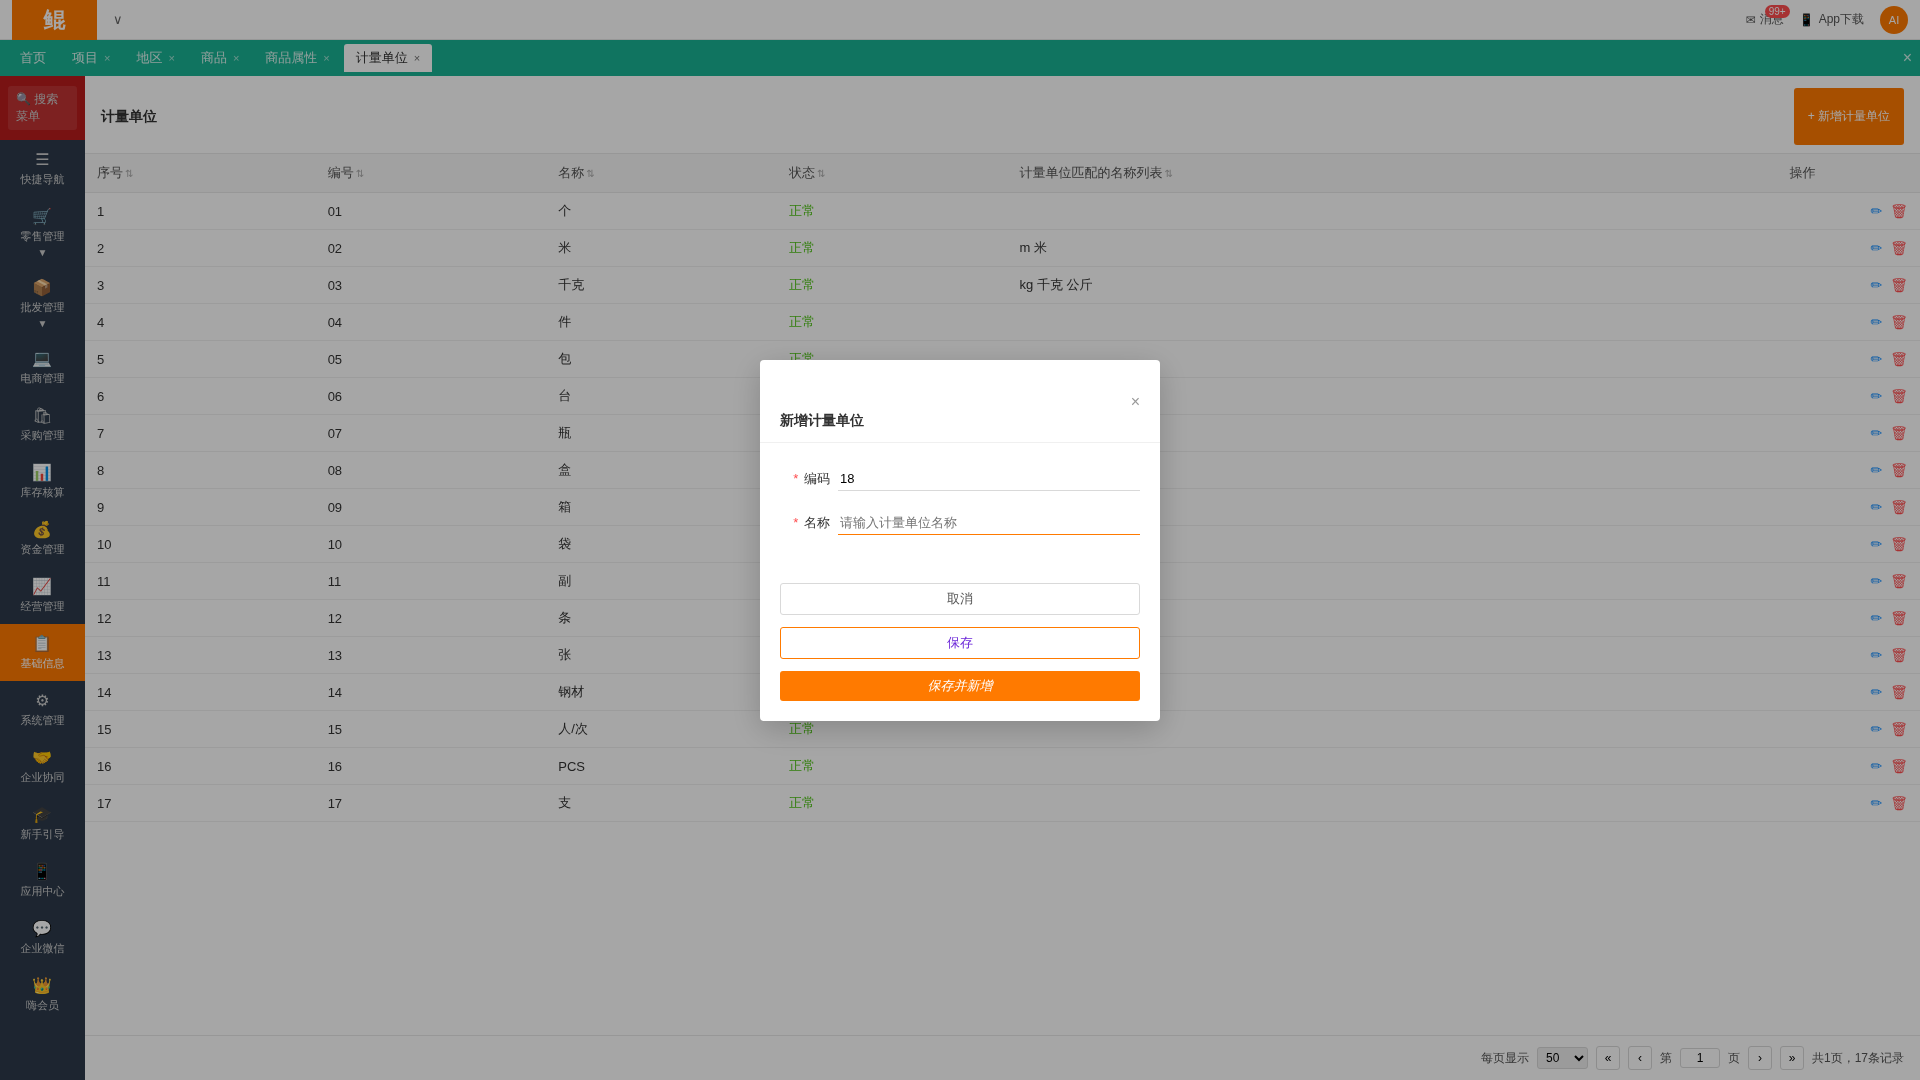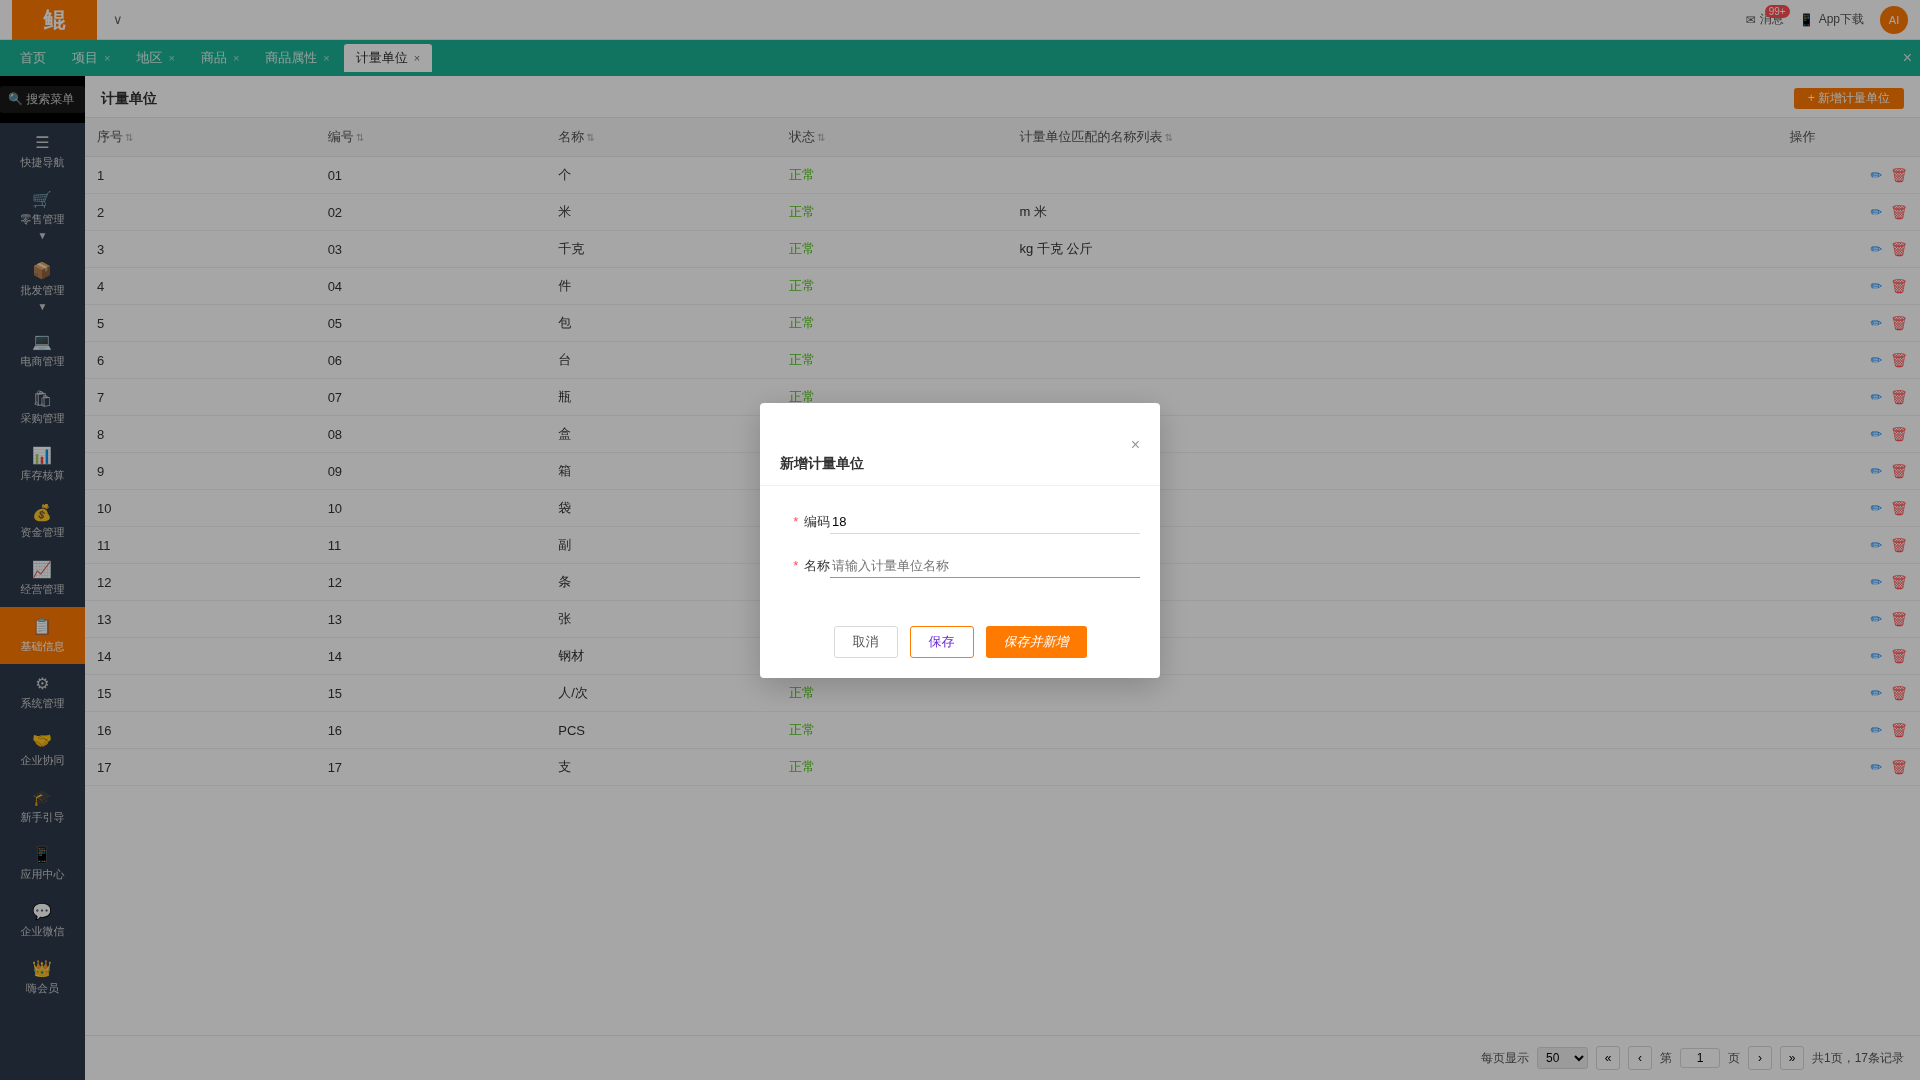--- a/index.html
+++ b/index.html
@@ -39,21 +39,21 @@
 
     
     .main-layout { display: flex; height: calc(1080px - 76px); }
 
     
     .sidebar {
       width: 85px; background: #2d3a4a; flex-shrink: 0;
       display: flex; flex-direction: column; overflow: hidden;
     }
     .sidebar-search {
-      padding: 10px 0; background: #000000;
+      padding: 10px 8px; background: #b91c1c;
     }
     .sidebar-search-btn {
       width: 100%; background: rgba(255,255,255,0.1); border: none;
       color: #ccc; padding: 5px 8px; border-radius: 3px; font-size: 12px;
       cursor: pointer; text-align: left;
     }
     .sidebar-nav { display: flex; flex-direction: column; overflow-y: auto; flex: 1; }
     .sidebar-item {
       display: flex; flex-direction: column; align-items: center;
       padding: 10px 4px; cursor: pointer; color: #ccc; font-size: 12px;
@@ -65,21 +65,21 @@
     .sidebar-arrow { display: flex; align-items: center; justify-content: center; font-size: 10px; color: #ccc; }
 
     
     .content { flex: 1; display: flex; flex-direction: column; overflow: hidden; background: #f5f6fa; }
     .page-header {
       display: flex; align-items: center; justify-content: space-between;
       padding: 12px 16px 8px; background: #fff; border-bottom: 1px solid #e8e8e8;
     }
     .page-title { font-size: 14px; font-weight: bold; color: #333; }
     .btn-add {
-      background: #ff7a00; color: #fff; border: none; padding: 2px 14px;
+      background: #ff7a00; color: #fff; border: none; padding: 20px 14px;
       border-radius: 3px; font-size: 12px; cursor: pointer;
     }
 
     
     .table-container { flex: 1; overflow-y: auto; padding: 0; background: #fff; }
     table { width: 100%; border-collapse: collapse; font-size: 13px; }
     thead tr { background: #f7f7f7; }
     th {
       padding: 10px 12px; text-align: left; color: #555; font-weight: normal;
       border-bottom: 1px solid #e8e8e8; white-space: nowrap;
@@ -114,31 +114,32 @@
       background: #fff; border-radius: 4px; width: 400px;
       box-shadow: 0 8px 32px rgba(0,0,0,0.2); position: relative;
     }
     .modal-header {
       display: flex; align-items: center; justify-content: space-between;
       padding: 14px 20px 12px; border-bottom: 1px solid #f0f0f0;
     }
     .modal-title { font-size: 14px; font-weight: bold; color: #333; margin-top: 38px; }
     .modal-close { cursor: pointer; color: #999; font-size: 16px; }
     .modal-body { padding: 24px 20px 16px; }
-    .form-row { display: flex; align-items: center; margin-bottom: 20px; }
+    .form-row { display: flex; align-items: center; margin-bottom: 20px; gap: 8px; }
     .form-label { width: 50px; text-align: right; color: #333; font-size: 13px; flex-shrink: 0; }
     .required { color: #ff4d4f; margin-right: 2px; }
     .form-input {
       flex: 1; border: none; border-bottom: 1px solid #d9d9d9;
       outline: none; padding: 4px 2px; font-size: 13px; color: #000000;
     }
     .form-input-orange { border-bottom-color: #ff7a00; }
     .modal-footer {
       display: flex; justify-content: center; gap: 12px;
       padding: 12px 20px 20px;
+      flex-direction: column;
     }
     .btn-cancel { border: 1px solid #d9d9d9; background: #fff; color: #555; padding: 6px 18px; border-radius: 3px; cursor: pointer; font-size: 13px; }
     .btn-save { border: 1px solid #ff7a00; background: #fff; color: #6d28d9; padding: 6px 18px; border-radius: 3px; cursor: pointer; font-size: 13px; }
     .btn-save-add { background: #ff7a00; color: #fff; border: none; padding: 6px 18px; border-radius: 3px; cursor: pointer; font-size: 13px; font-style: italic; }
   </style>
 </head>
 <body>
 
 <div class="top-header">
   <div class="logo-area">

